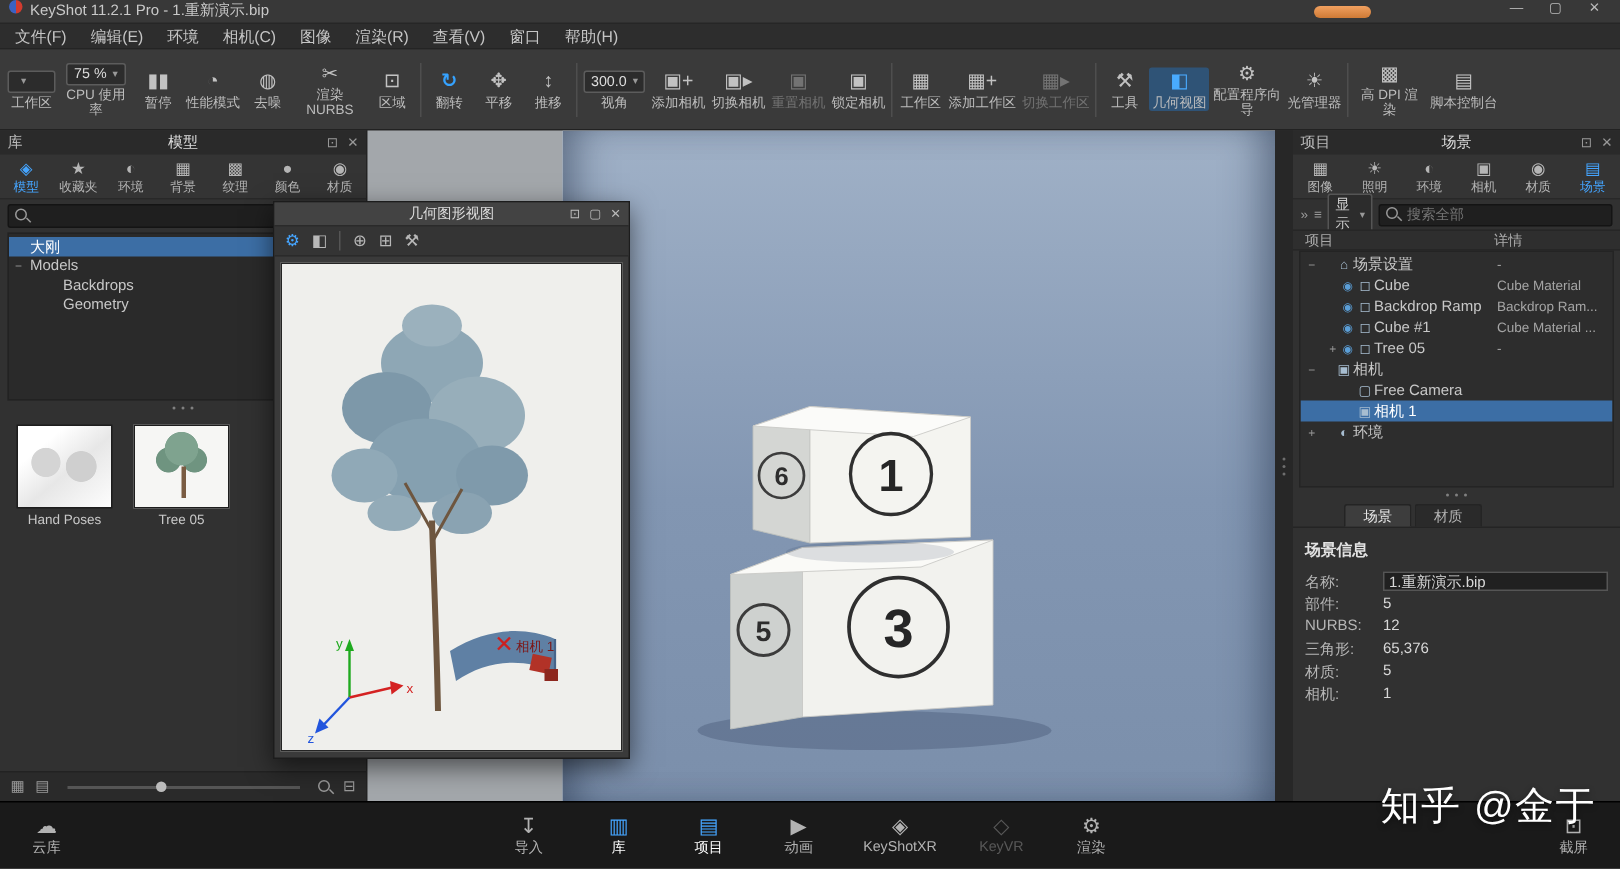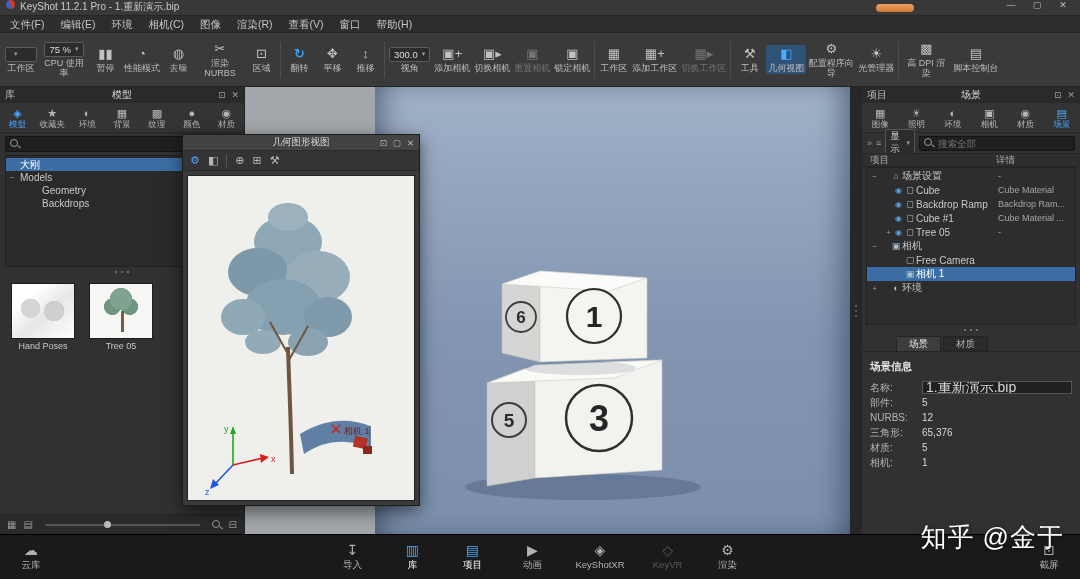--- a/index.html
+++ b/index.html
@@ -116,21 +116,21 @@
   .trow .det{width:74px;font-size:9px;color:#a5a5a5;overflow:hidden;white-space:nowrap;flex:none}
   .trow.selected{background:#3c6ea5;color:#fff}
   .btabs{height:17px;display:flex;align-items:flex-end;padding-left:34px;gap:2px;border-bottom:1px solid #242424;flex:none}
   .btab{height:15px;padding:0 12px;display:flex;align-items:center;font-size:9.5px;color:#b5b5b5;background:#2a2a2a;border:1px solid #242424;border-bottom:none;border-radius:2px 2px 0 0}
   .btab.active{background:#3d3d3d;color:#e8e8e8}
   .sinfo{flex:1;padding:8px 8px 0;overflow:hidden}
   .sinfo-title{font-size:10.5px;font-weight:bold;color:#e2e2e2;margin-bottom:6px}
   .irow{display:flex;align-items:center;height:15px;font-size:10px}
   .irow .il{width:52px;color:#b5b5b5;flex:none}
   .irow .iv{color:#d8d8d8;white-space:nowrap}
-  .irow.boxed .iv{flex:1;height:13px;border:1px solid #555;background:#202020;padding:0 3px;display:flex;align-items:center;font-size:14px;overflow:hidden}
+  .irow.boxed .iv{flex:1;height:13px;border:1px solid #555;background:#202020;padding:0 3px;display:flex;align-items:center;font-size:10px;overflow:hidden}
 
   
   .gwin{position:absolute;left:182px;top:47px;width:238px;height:372px;background:#3a3a3a;border:1px solid #1c1c1c;box-shadow:0 5px 16px rgba(0,0,0,.55);z-index:20;display:flex;flex-direction:column}
   .gwin-title{height:15px;background:#434343;display:flex;align-items:center;justify-content:flex-end;padding:0 5px;position:relative;gap:6px;flex:none}
   .gwt-label{position:absolute;left:0;right:0;text-align:center;font-size:9.5px;color:#ddd}
   .gwb{font-size:8.5px;color:#bbb;z-index:1}
   .gwin-toolbar{height:21px;background:#343434;border-top:1px solid #2a2a2a;border-bottom:1px solid #2a2a2a;display:flex;align-items:center;gap:8px;padding:0 7px;flex:none}
   .gwbtn{font-size:11px;color:#b8b8b8}
   .gwbtn.accent{color:#45a5ff}
   .gwbtn.sep{width:1px;height:13px;background:#555}
@@ -420,26 +420,26 @@
             <span class="lbl">大刚</span>
           </div>
 
           <div class="lrow">
             <span class="exp">−</span>
             <span class="lbl">Models</span>
           </div>
 
           <div class="lrow ind1">
             <span class="exp"></span>
-            <span class="lbl">Geometry</span>
+            <span class="lbl">Backdrops</span>
           </div>
 
           <div class="lrow ind1">
             <span class="exp"></span>
-            <span class="lbl">Backdrops</span>
+            <span class="lbl">Geometry</span>
           </div>
         </div>
       <div class="dotsrow">
           <i></i>
           <i></i>
           <i></i>
         </div>
       <div class="thumbs">
 
           <div class="thumb hands">

